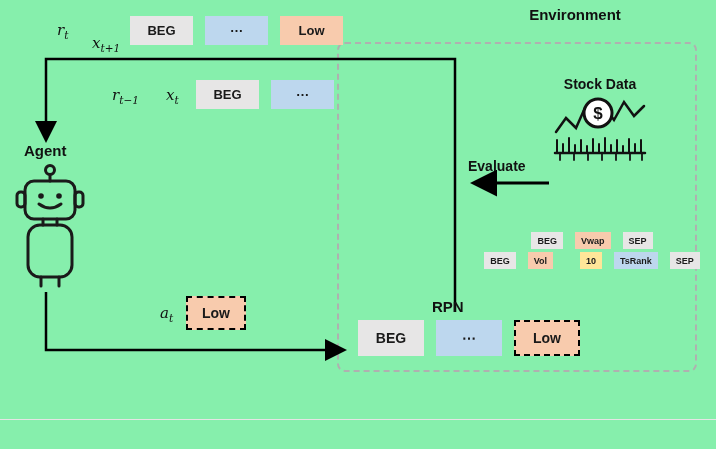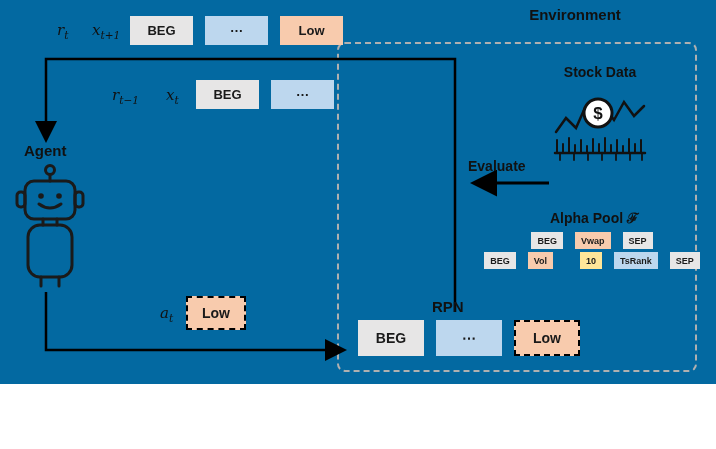--- a/index.html
+++ b/index.html
@@ -1,17 +1,17 @@
 <!DOCTYPE html>
 <html><head>
 <meta charset="utf-8">
 <style>
   *{box-sizing:border-box;margin:0;padding:0}
   html,body{background:#fff}
-  #canvas{position:relative;width:716px;height:384px;background:#0369a1;
+  #canvas{position:relative;width:716px;height:449px;background:#86efac;
           font-family:"Liberation Sans",sans-serif;color:#111;overflow:hidden}
   .abs{position:absolute}
   .seq{display:flex;gap:12px}
   .token{display:flex;align-items:center;justify-content:center;font-weight:700;color:#1a1a1a}
   .seq.big .token{width:63px;height:29px;font-size:13px}
   .seq.rpn .token{width:66px;height:36px;font-size:14px}
   .seq.action .token{width:60px;height:34px;font-size:14px}
   .seq.small .token{height:17px;padding:0 6px;font-size:9px}
   .seq.small{justify-content:center}
   .token.dashed{border:2.5px dashed #000}
@@ -41,21 +41,21 @@
     <path d="M455,312 L455,59 L46,59 L46,138" stroke="#000" stroke-width="2.5" fill="none" marker-end="url(#arr)"></path>
     <path d="M46,292 L46,350 L342,350" stroke="#000" stroke-width="2.5" fill="none" marker-end="url(#arr)"></path>
     <path d="M549,183 L476,183" stroke="#000" stroke-width="3" fill="none" marker-end="url(#arr)"></path>
   </svg>
 
   <div class="lbl center" style="left:490px;top:6px;width:170px">Environment</div>
 
   <span class="math" style="left:57px;top:21px">
     <span>r</span><sub>t</sub>
   </span>
-  <span class="math" style="left:92px;top:21px">
+  <span class="math" style="left:92px;top:34px">
     <span>x</span><sub>t+1</sub>
   </span>
   <div class="abs" style="left:130px;top:16px">
     <div class="seq big">
         <span class="token" style="background: rgb(231, 230, 230);">BEG</span>
         <span class="token" style="background: rgb(189, 215, 238);">⋯</span>
         <span class="token" style="background: rgb(248, 203, 173);">Low</span>
       </div>
   </div>
 
@@ -91,21 +91,21 @@
 
   <span class="math" style="left:160px;top:304px">
     <span>a</span><sub>t</sub>
   </span>
   <div class="abs" style="left:186px;top:296px">
     <div class="seq action">
         <span class="token dashed" style="background: rgb(248, 203, 173);">Low</span>
       </div>
   </div>
 
-  <div class="lbl md center" style="left:548px;top:64px;width:104px">Stock Data</div>
+  <div class="lbl md center" style="left:548px;top:76px;width:104px">Stock Data</div>
   <svg class="abs" style="left:552px;top:90px" width="96" height="74" viewBox="0 0 96 74" fill="none" stroke="#111" stroke-width="2.5" stroke-linecap="round">
     <polyline points="4,42 14,28 24,38 32,20 42,34 52,16 62,30 72,12 82,26 92,16"></polyline>
     <circle cx="46" cy="23" r="14" fill="#ffffff" stroke-width="3"></circle>
     <text x="46" y="29" text-anchor="middle" font-size="17" font-weight="bold" fill="#111" stroke="none">$</text>
     <g stroke-width="2">
       <line x1="5" y1="62" x2="5" y2="50"></line>
       <line x1="11" y1="62" x2="11" y2="54"></line>
       <line x1="17" y1="62" x2="17" y2="48"></line>
       <line x1="23" y1="62" x2="23" y2="55"></line>
       <line x1="29" y1="62" x2="29" y2="50"></line>
@@ -127,21 +127,20 @@
       <line x1="36" y1="64" x2="36" y2="70"></line>
       <line x1="50" y1="64" x2="50" y2="70"></line>
       <line x1="64" y1="64" x2="64" y2="70"></line>
       <line x1="78" y1="64" x2="78" y2="70"></line>
       <line x1="90" y1="64" x2="90" y2="70"></line>
     </g>
   </svg>
 
   <div class="lbl md" style="left:468px;top:158px">Evaluate</div>
 
-  <div class="lbl md" style="left:550px;top:208px">Alpha Pool ℱ</div>
   <div class="alpha-rows" style="left:496px;top:232px;width:192px">
     <div class="seq small">
         <span class="token" style="background: rgb(231, 230, 230);">BEG</span>
         <span class="token" style="background: rgb(248, 203, 173);">Vwap</span>
         <span class="token" style="background: rgb(231, 230, 230);">SEP</span>
       </div>
     <div class="seq small">
         <span class="token" style="background: rgb(231, 230, 230);">BEG</span>
         <span class="token" style="background: rgb(248, 203, 173);">Vol</span>
         <span class="token" style="background: rgb(255, 230, 153); margin-left: 15px;">10</span>

